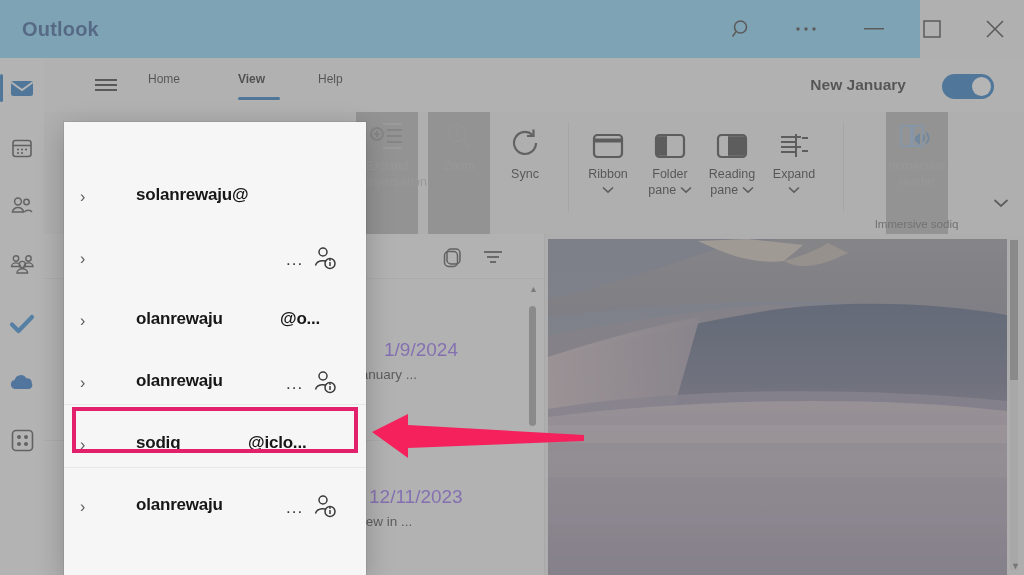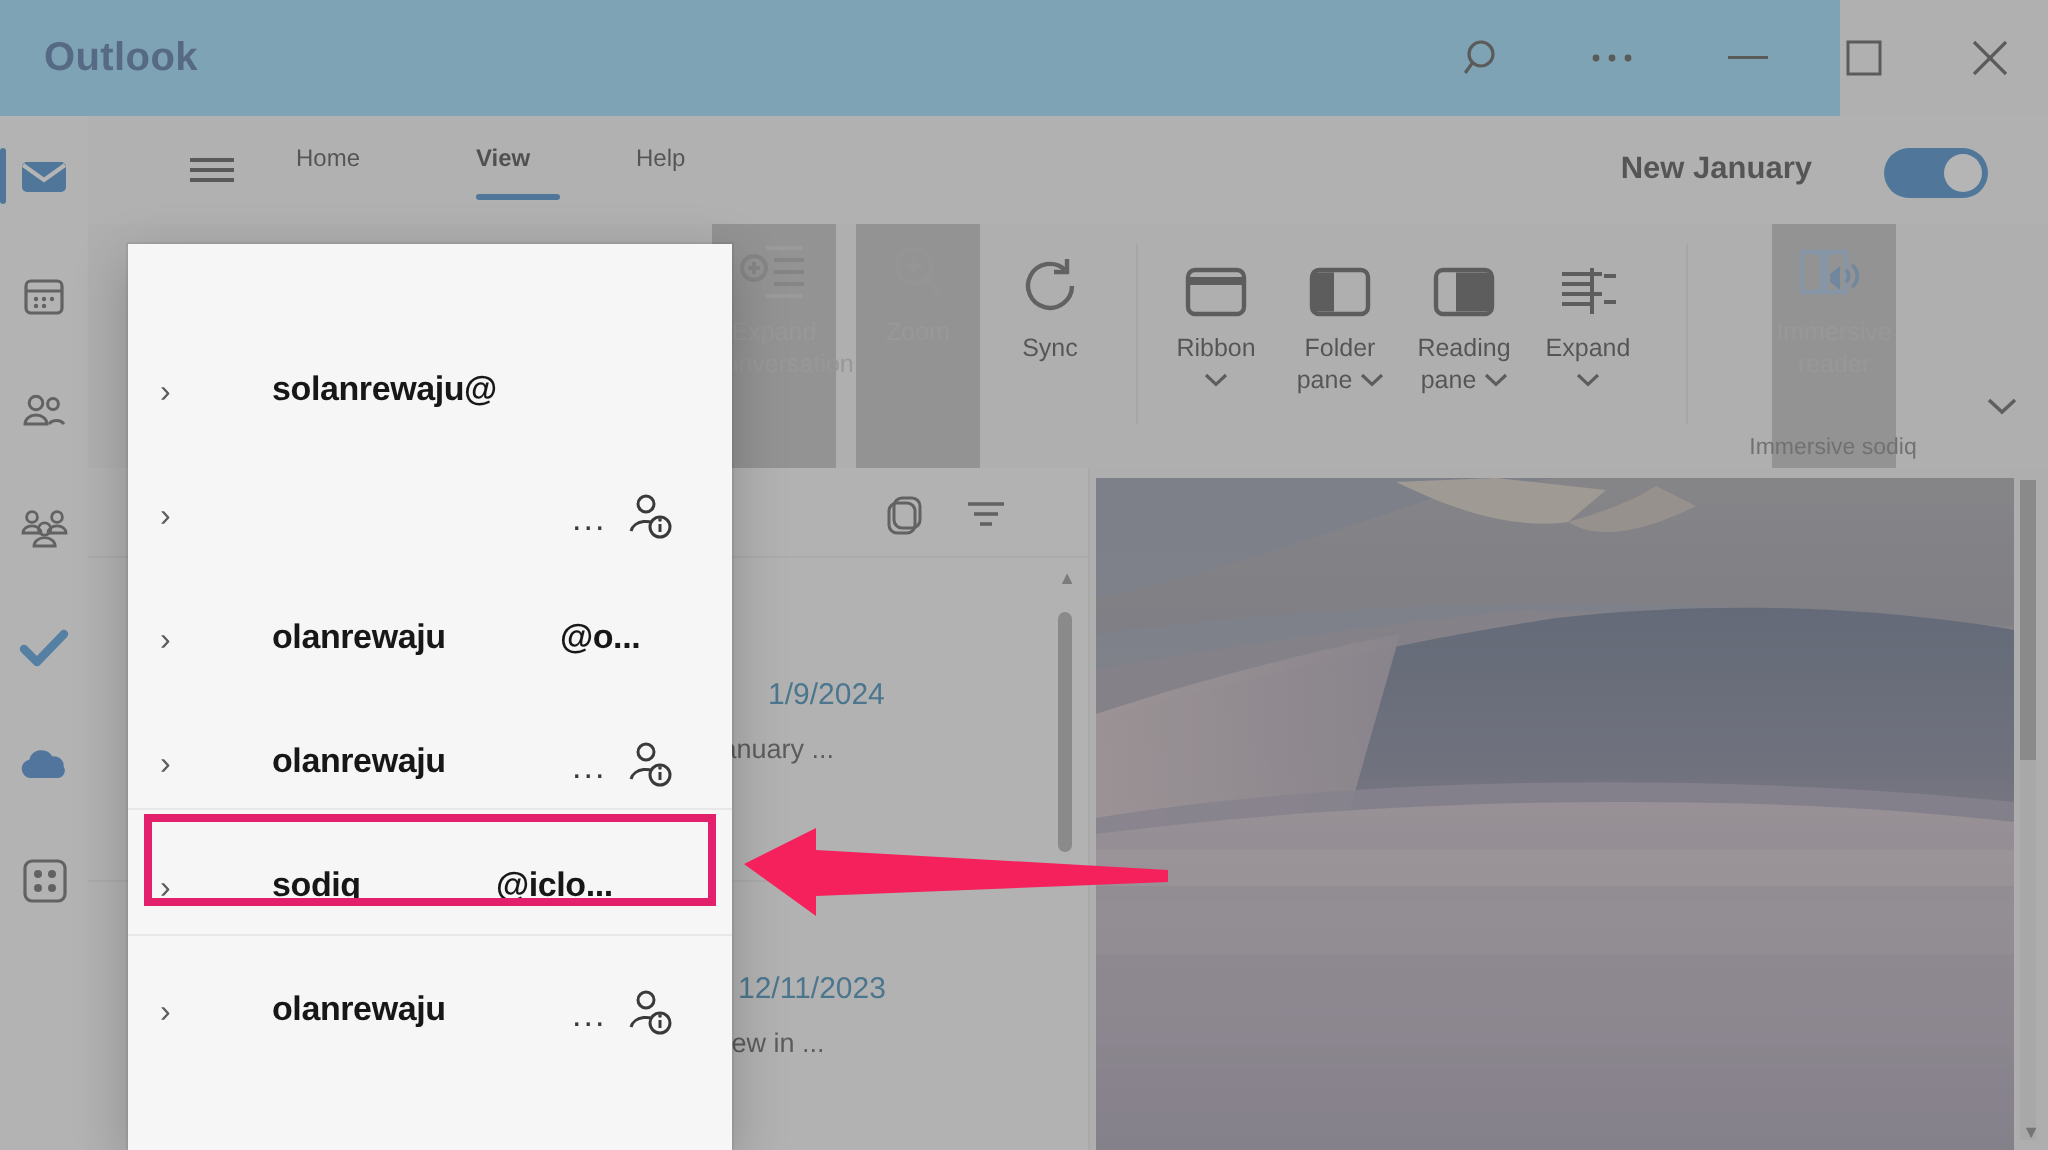--- a/index.html
+++ b/index.html
@@ -48,21 +48,21 @@
   .rbtn .rlbl{font-size:12.5px;color:#1b1b1b;line-height:16px;margin-top:6px;}
   .rbtn.dim .rlbl{color:#b9b9b9;}
   .rgrouplbl{position:absolute;bottom:4px;width:100%;text-align:center;font-size:11.5px;color:#5d5d5d;}
   .ribbon-expand{position:absolute;right:10px;top:78px;width:26px;height:26px;display:flex;align-items:center;justify-content:center;}
 
   
   .mlist{position:absolute;left:44px;top:234px;width:500px;height:341px;background:#f7f7f7;border-right:1px solid #e3e3e3;}
   .mlist-toolbar{position:absolute;right:6px;top:4px;width:110px;height:36px;}
   .ml-ico{position:absolute;top:6px;width:26px;height:26px;display:flex;align-items:center;justify-content:center;}
   .mrow{position:absolute;left:0;width:500px;border-top:1px solid #e6e6e6;}
-  .mdate{position:absolute;font-size:15px;color:#0369a1;}
+  .mdate{position:absolute;font-size:19px;color:#8b5cf6;}
   .msub{position:absolute;font-size:13.5px;color:#2b2b2b;}
   .mscroll-thumb{position:absolute;right:8px;top:72px;width:7px;height:120px;background:#9a9a9a;border-radius:4px;}
   .mscroll-up{position:absolute;right:6px;top:50px;font-size:9px;color:#777;}
 
   
   .rpane{position:absolute;left:545px;top:234px;width:479px;height:341px;background:#eeeeee;}
   .rpic{position:absolute;left:3px;top:5px;width:459px;height:336px;overflow:hidden;}
   .rscroll-track{position:absolute;right:6px;top:6px;width:8px;height:330px;background:#e0e0e0;}
   .rscroll-thumb{position:absolute;right:6px;top:6px;width:8px;height:140px;background:#9a9a9a;}
   .rscroll-down{position:absolute;right:4px;bottom:4px;font-size:9px;color:#666;}

